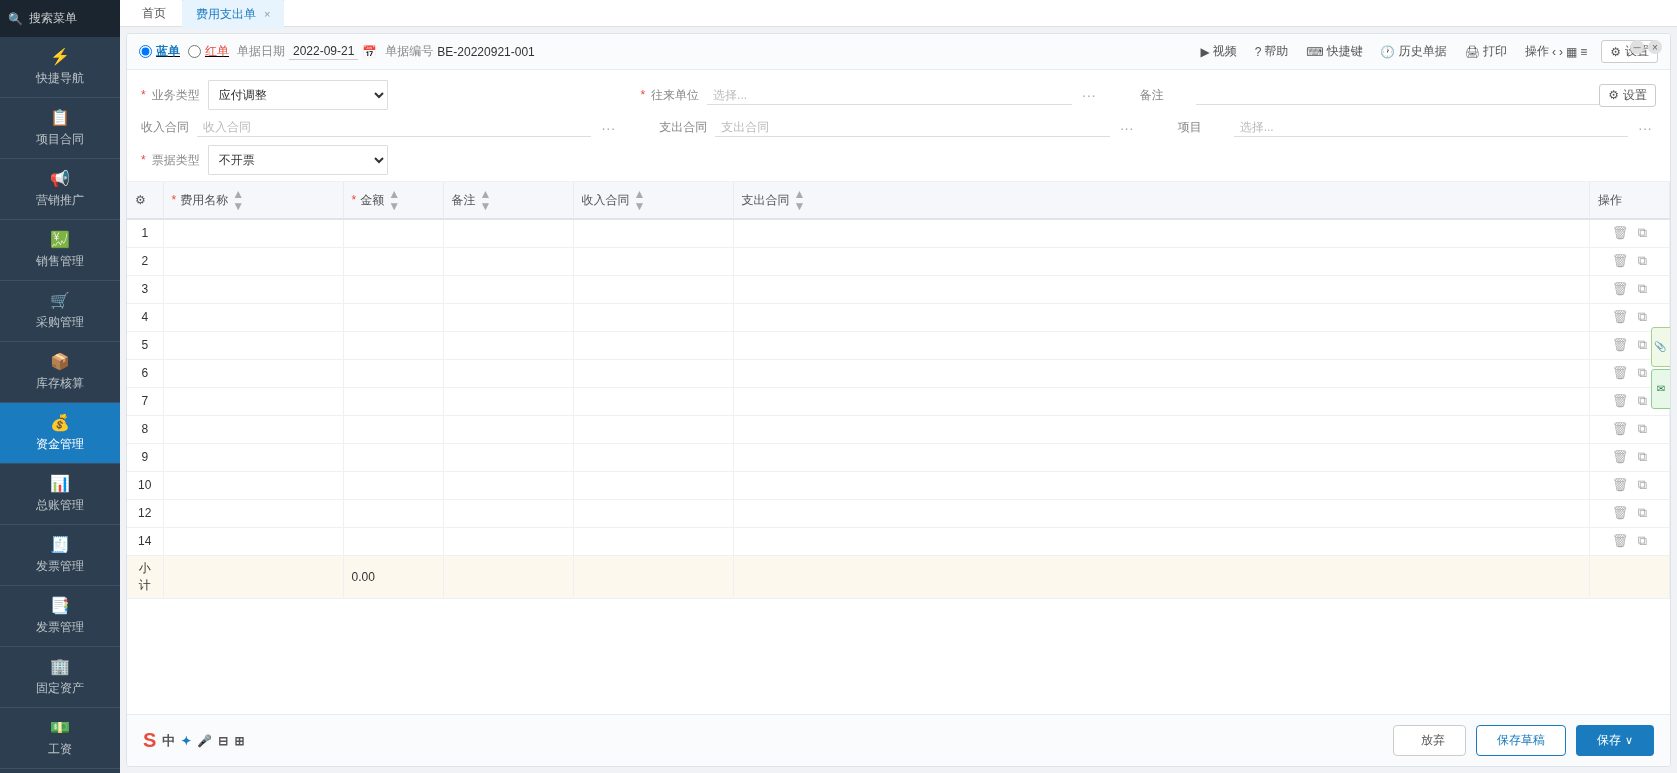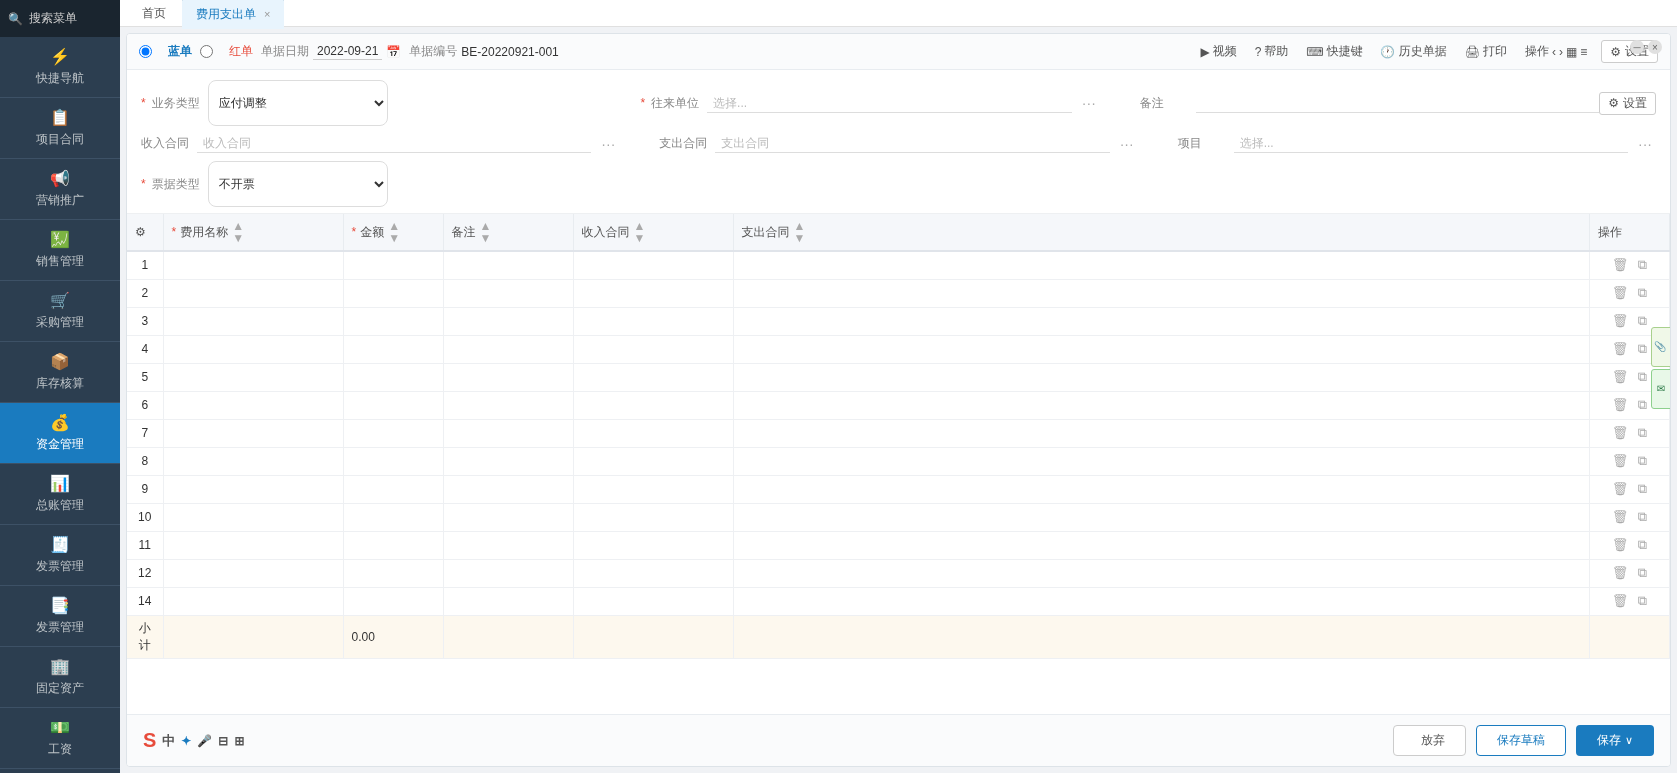--- a/index.html
+++ b/index.html
@@ -113,22 +113,23 @@
     .doc-toolbar-right {
       display: flex;
       align-items: center;
       gap: 10px;
       font-size: 12px;
       color: #666;
     }
     .radio-wrap {
       display: flex;
       align-items: center;
-      gap: 16px;
-      font-size: 12px;
+      gap: 4px;
+      font-size: 12px;
+      text-decoration: underline;
     }
     .radio-wrap input { cursor: pointer; }
     .radio-label-blue { color: #1a7bbf; font-weight: bold; }
     .radio-label-red { color: #e74c3c; }
     .date-field, .num-field {
       font-size: 12px;
       color: #333;
       display: flex;
       align-items: center;
       gap: 4px;
@@ -192,22 +193,22 @@
       font-size: 12px;
       color: #333;
       background: transparent;
       outline: none;
       min-width: 0;
     }
     .form-input::placeholder { color: #bbb; }
     .form-select {
       flex: 1;
       border: 1px solid #ddd;
-      border-radius: 8px;
-      padding: 14px 6px;
+      border-radius: 1px;
+      padding: 6px 6px;
       font-size: 12px;
       color: #333;
       background: #fff;
       outline: none;
       cursor: pointer;
       max-width: 180px;
     }
     .dots-btn {
       color: #aaa;
       cursor: pointer;
@@ -757,32 +758,20 @@
       <td></td>
       <td></td>
       <td></td>
       <td></td>
       <td class="col-ops">
         <button class="op-btn">🗑</button>
         <button class="op-btn">⧉</button>
       </td>
     </tr>
             <tr>
-      <td class="row-num">11</td>
-      <td></td>
-      <td></td>
-      <td></td>
-      <td></td>
-      <td></td>
-      <td class="col-ops">
-        <button class="op-btn">🗑</button>
-        <button class="op-btn">⧉</button>
-      </td>
-    </tr>
-            <tr>
       <td class="row-num">12</td>
       <td></td>
       <td></td>
       <td></td>
       <td></td>
       <td></td>
       <td class="col-ops">
         <button class="op-btn">🗑</button>
         <button class="op-btn">⧉</button>
       </td>

